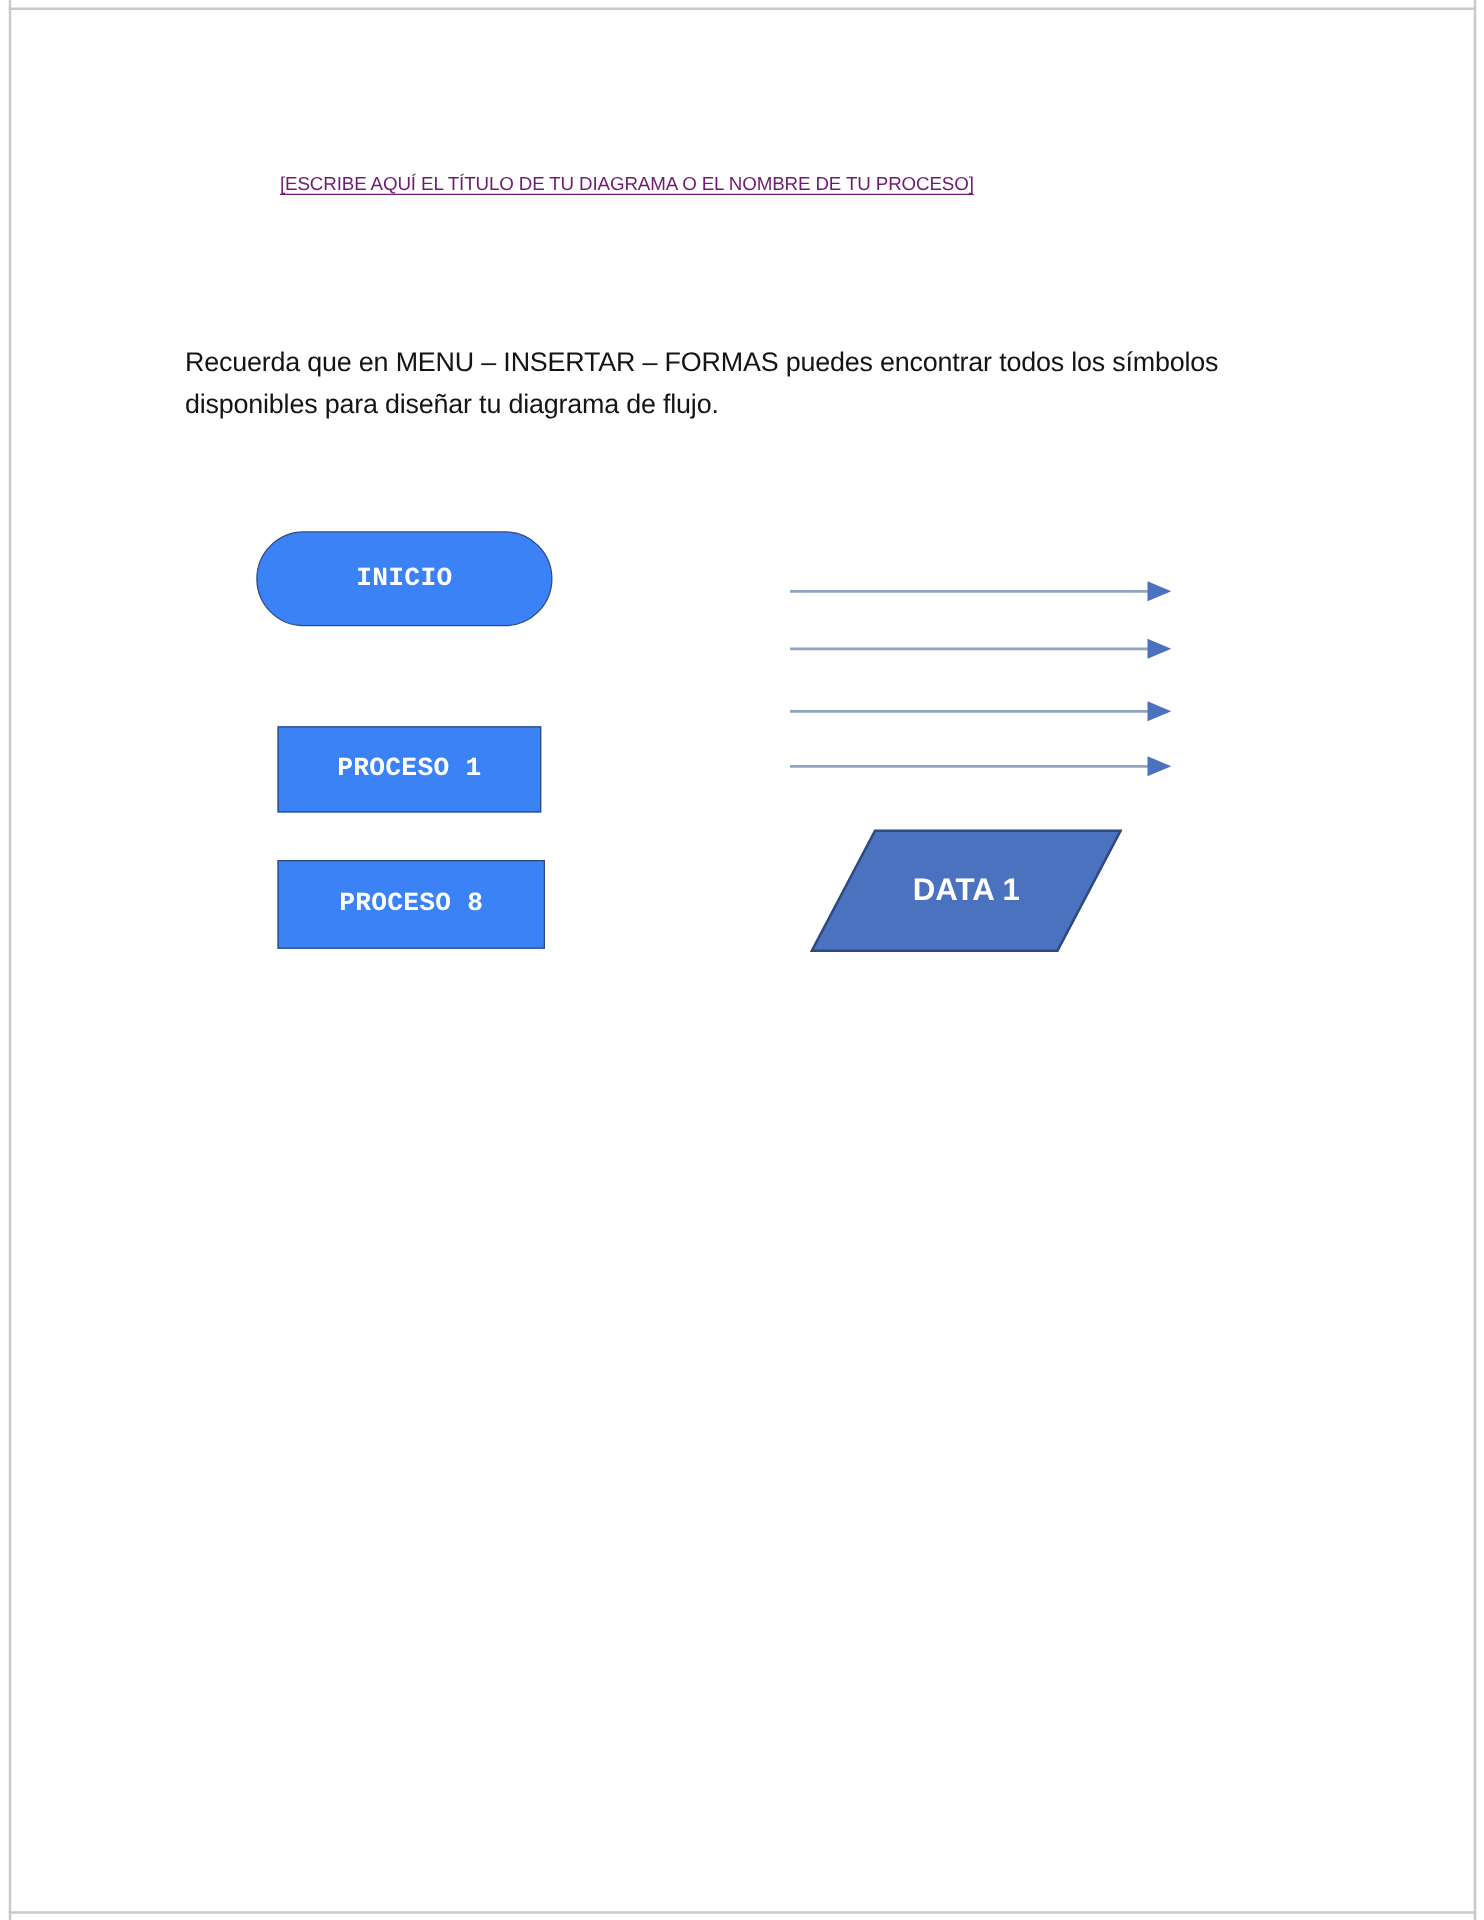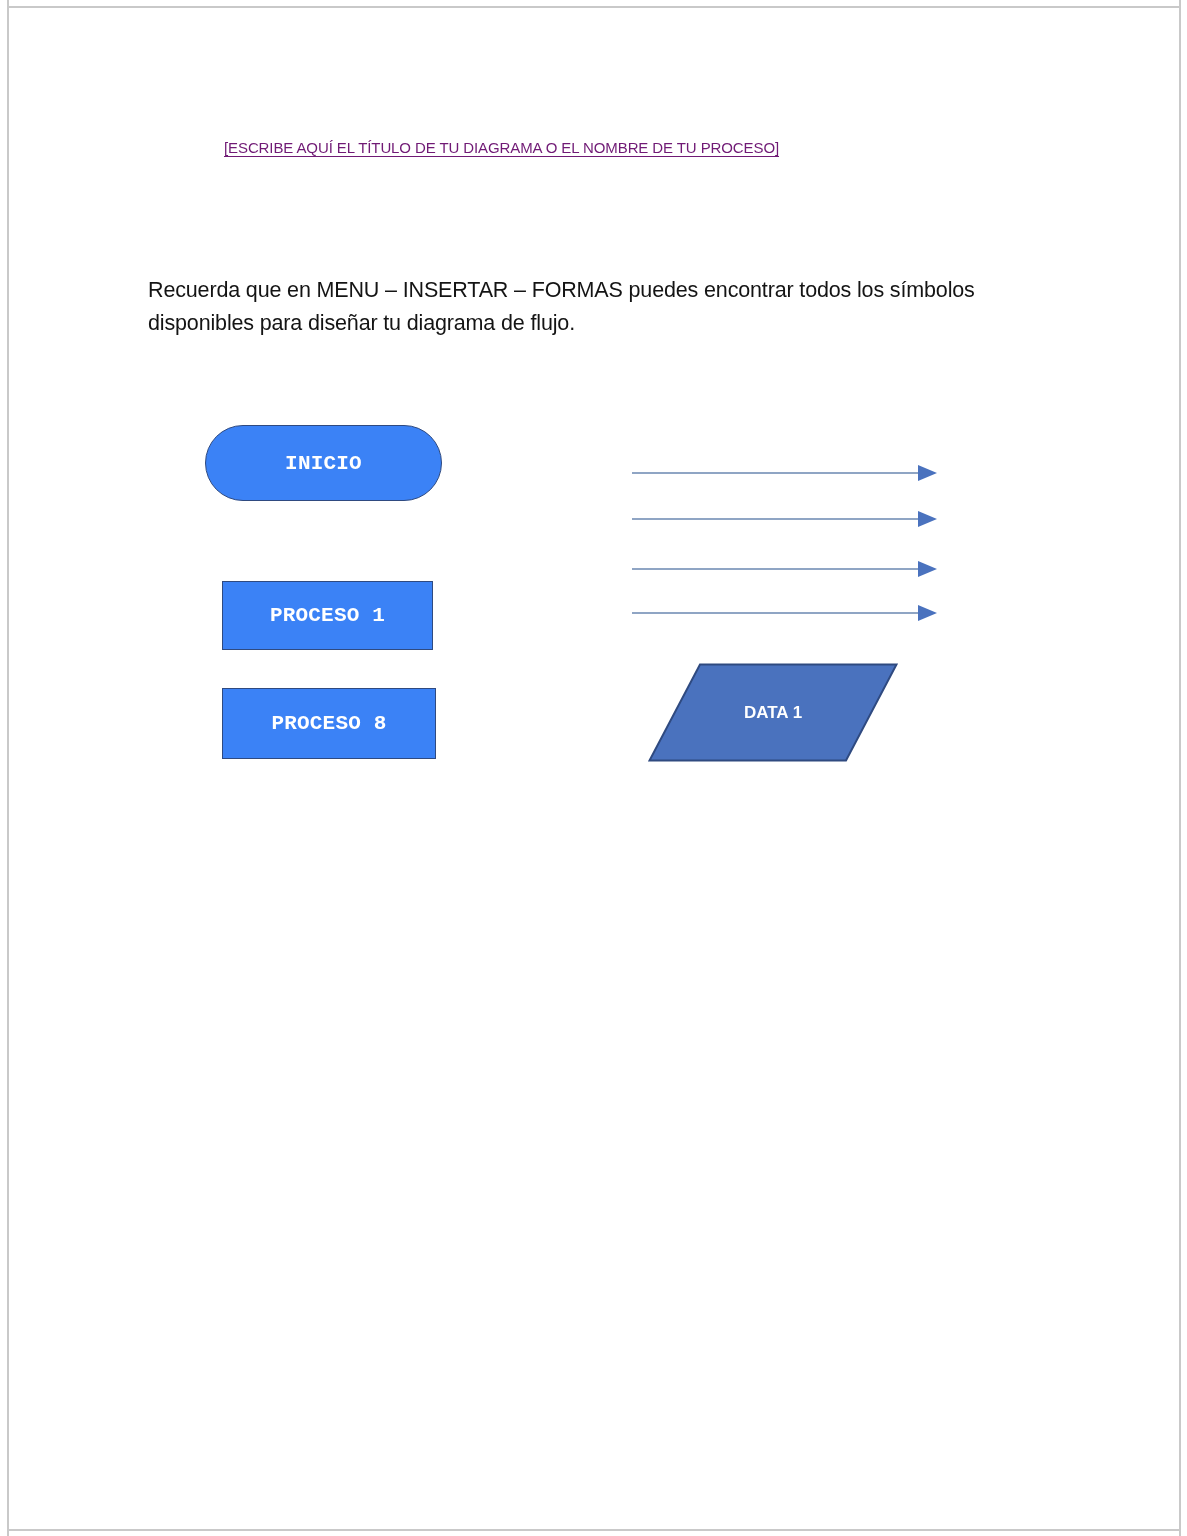--- a/index.html
+++ b/index.html
@@ -113,21 +113,21 @@
   .para-wrap svg { display: block; width: 100%; height: 100%; }
   .para-label {
     position: absolute;
     left: 0; top: 0;
     width: 100%; height: 100%;
     display: flex;
     align-items: center;
     justify-content: center;
     box-sizing: border-box;
     color: #ffffff;
-    font-size: 17px;
+    font-size: 25px;
     font-weight: bold;
     pointer-events: none;
   }
 
   
   .arrow {
     position: absolute;
     left: 630px;
     width: 310px;
     height: 20px;

